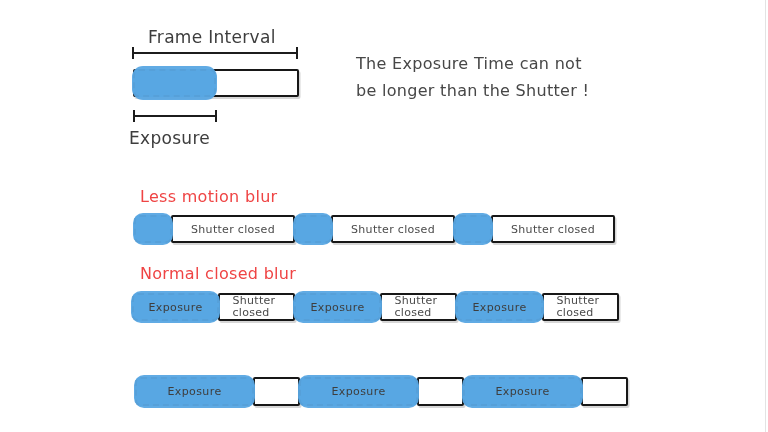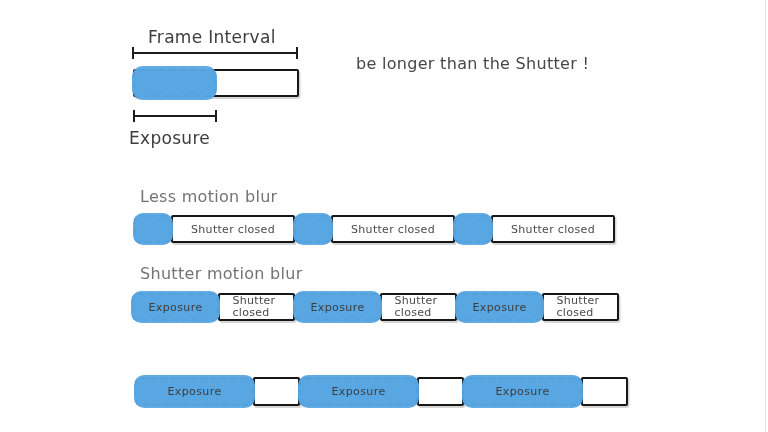--- a/index.html
+++ b/index.html
@@ -5,21 +5,21 @@
   html,body { margin:0; padding:0; background:#ffffff; }
   #canvas {
     position:relative; width:768px; height:432px; background:#ffffff;
     font-family:"DejaVu Sans","Liberation Sans",sans-serif; overflow:hidden;
     color:#3d3d3d;
   }
   .abs { position:absolute; }
 
   
   .h-label { font-size:17px; font-weight:500; letter-spacing:0.3px; color:#3d3d3d; white-space:nowrap; }
-  .row-label { font-size:16px; font-weight:500; letter-spacing:0.3px; color:#737373; white-space:nowrap; }
+  .row-label { font-size:16px; font-weight:500; letter-spacing:0.3px; color:#ef4444; white-space:nowrap; }
   .note { font-size:16px; line-height:27px; color:#474747; letter-spacing:0.3px; white-space:nowrap; }
 
   
   .ruler { height:12px; border-left:2.5px solid #1c1c1c; border-right:2.5px solid #1c1c1c; position:absolute; }
   .ruler::after { content:""; position:absolute; left:0; right:0; top:5px; border-top:2.5px solid #1c1c1c; }
 
   
   .box { background:#ffffff; border:2px solid #171717; border-radius:2px;
          box-shadow:1.5px 2px 0 rgba(70,70,70,0.22); box-sizing:border-box; }
 
@@ -66,20 +66,21 @@
 
   <div class="abs box" style="left:133px; top:69px; width:166px; height:28px;"></div>
 
   <div class="intro-exposure"></div>
 
   <div class="ruler" style="left:133px; top:110px; width:80px;"></div>
 
   <div class="abs h-label" style="left:129px; top:128px;">Exposure</div>
 
   <div class="abs note" style="left:356px; top:50px;">
+    <div>The Exposure Time can not</div>
     <div>be longer than the Shutter !</div>
   </div>
 
   <div class="abs row-label" style="left:140px; top:187px;">Less motion blur</div>
   <div class="bar row-less" style="left:135px; top:215px;">
     <div class="seg seg-exposure">
         <span class="t"></span>
       </div>
     <div class="seg seg-shutter">
         <span class="t">Shutter closed</span>
@@ -91,21 +92,21 @@
         <span class="t">Shutter closed</span>
       </div>
     <div class="seg seg-exposure">
         <span class="t"></span>
       </div>
     <div class="seg seg-shutter">
         <span class="t">Shutter closed</span>
       </div>
   </div>
 
-  <div class="abs row-label" style="left:140px; top:264px;">Shutter motion blur</div>
+  <div class="abs row-label" style="left:140px; top:264px;">Normal closed blur</div>
   <div class="bar row-normal" style="left:133px; top:293px;">
     <div class="seg seg-exposure">
         <span class="t">Exposure</span>
       </div>
     <div class="seg seg-shutter">
         <span class="t">Shutter closed</span>
       </div>
     <div class="seg seg-exposure">
         <span class="t">Exposure</span>
       </div>

